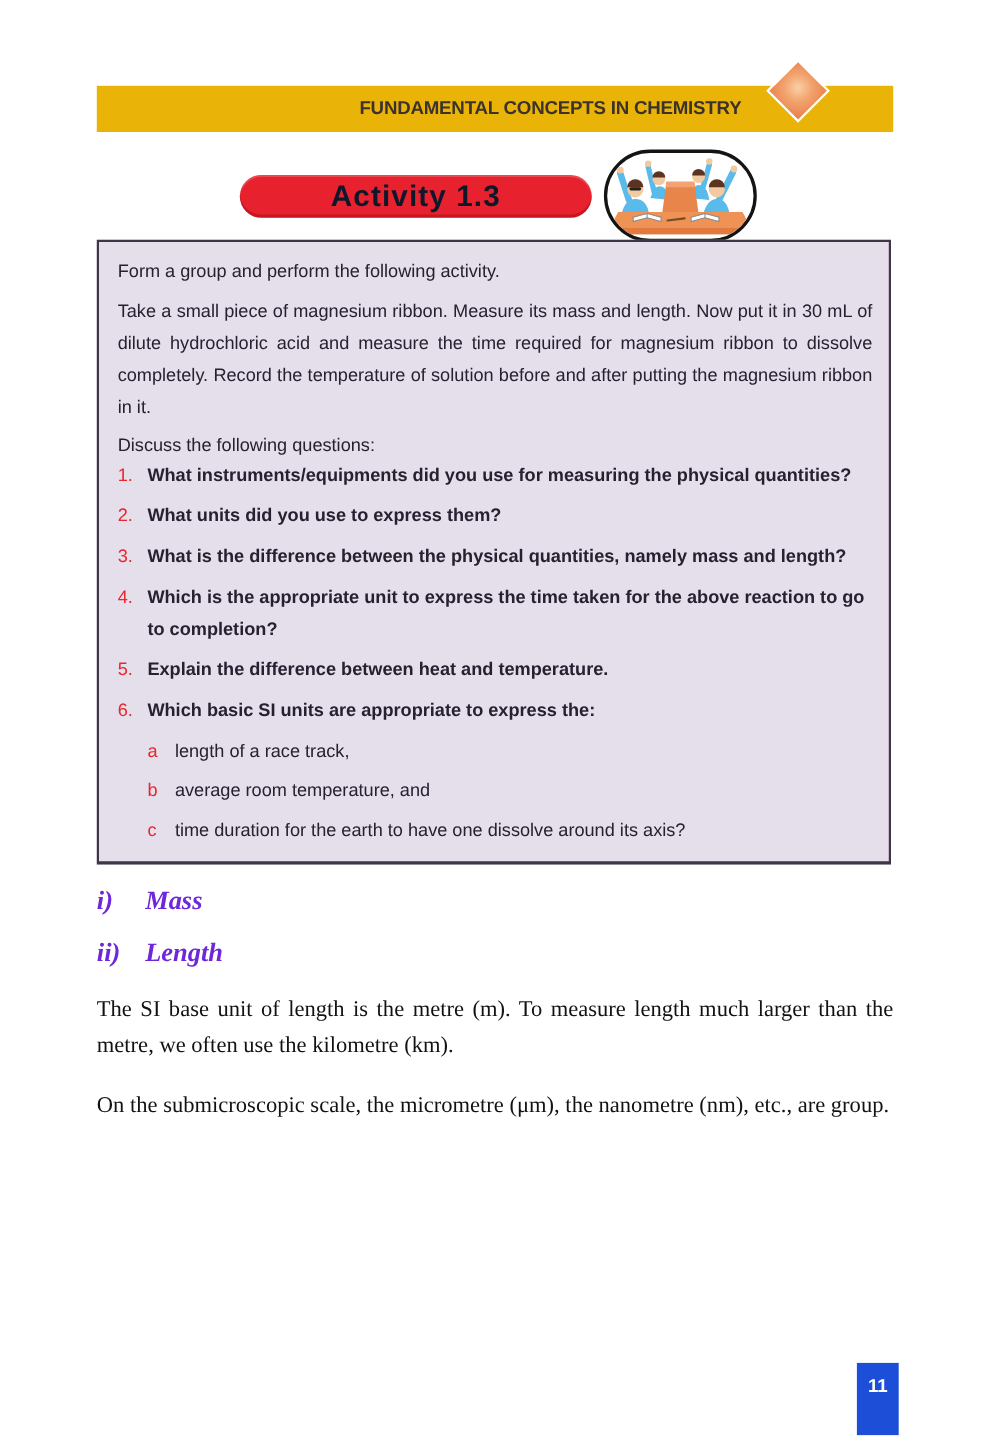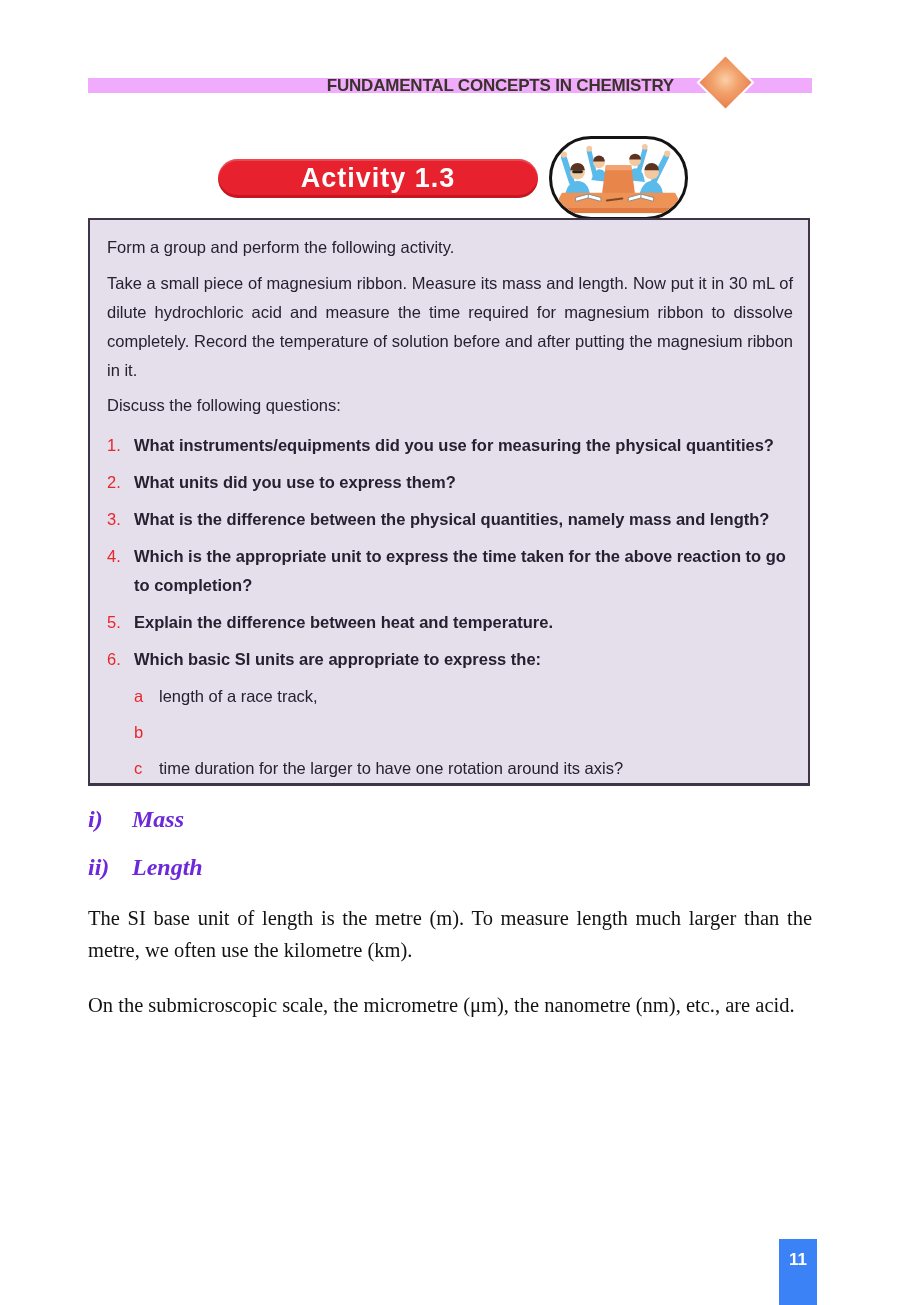--- a/index.html
+++ b/index.html
@@ -4,22 +4,22 @@
 <style>
   * { margin:0; padding:0; box-sizing:border-box; }
   html,body { background:#ffffff; }
   .page {
     position:relative; width:900px; height:1305px; background:#ffffff;
     font-family:"Liberation Sans", sans-serif; overflow:hidden;
   }
 
   
   .header-bar {
-    position:absolute; left:88px; top:78px; width:724px; height:15px;
-    background:#f0abfc;
+    position:absolute; left:88px; top:78px; width:724px; height:42px;
+    background:#eab308;
   }
   .header-title {
     position:absolute; right:138px; top:50%; transform:translateY(-50%);
     font-size:17px; font-weight:bold; color:#3A322B; letter-spacing:-0.2px;
     white-space:nowrap;
   }
   .diamond {
     position:absolute; right:66px; top:-16px; width:41px; height:41px;
     transform:rotate(45deg);
     background:radial-gradient(circle at 45% 45%, #FACFA8 0%, #F2A26C 45%, #E87E4B 100%);
@@ -27,38 +27,38 @@
   }
 
   
   .activity-pill {
     position:absolute; left:218px; top:159px; width:320px; height:39px;
     background:#E7212D; border-radius:20px;
     box-shadow:inset 0 2px 0 rgba(255,255,255,0.18), inset 0 -3px 0 rgba(120,0,10,0.30);
     display:flex; align-items:center; justify-content:center;
   }
   .activity-pill span {
-    color:#ffffff; font-size:27px; font-weight:bold; letter-spacing:1px;
+    color:#0f172a; font-size:27px; font-weight:bold; letter-spacing:1px;
   }
   .students-oval {
     position:absolute; left:549px; top:136px; width:139px; height:84px;
     background:#ffffff; border:3px solid #141414; border-radius:42px;
     overflow:hidden; display:flex; align-items:flex-end; justify-content:center;
   }
 
   
   .activity-box {
     position:absolute; left:88px; top:218px; width:722px; height:568px;
     background:#E5DEEB; border:2px solid #3E3548; border-bottom-width:3px;
     padding:14px 15px 0 17px;
     color:#262031; font-size:16.5px; overflow:hidden;
   }
   .activity-box .intro   { line-height:26px; margin-bottom:9px; }
   .activity-box .bodytxt { line-height:29px; text-align:justify; margin-bottom:7px; }
-  .activity-box .discuss { line-height:26px; margin-bottom:13px; }
+  .activity-box .discuss { line-height:26px; margin-bottom:0; }
   .q   { display:flex; line-height:29px; margin-bottom:8px; }
   .q .n { flex:none; width:27px; color:#E8262C; }
   .q .t { flex:1; text-align:left;font-weight:bold; }
   .sub { display:flex; line-height:29px; margin-bottom:7px; margin-left:27px; }
   .sub .n { flex:none; width:25px; color:#E8262C; }
 
   
   .sections {
     position:absolute; left:88px; top:806px; width:724px;
     font-family:"Liberation Serif", serif; color:#121212;
@@ -70,21 +70,21 @@
   .sec-head .num { display:inline-block; width:44px; }
   .body-para {
     font-size:20.5px; line-height:32px; text-align:justify; margin-bottom:23px;
   }
   .body-para .lead { color:#E8232B; }
   .sec-head.second { margin-top:3px;font-style:italic; }
 
   
   .page-num-box {
     position:absolute; left:779px; top:1239px; width:38px; height:66px;
-    background:#3b82f6; color:#ffffff; font-weight:bold; font-size:17px;
+    background:#1d4ed8; color:#ffffff; font-weight:bold; font-size:17px;
     text-align:center; padding-top:11px;
   }
 </style>
 </head>
 <body>
 
 <div class="page">
 
   <div class="header-bar">
     <span class="header-title">FUNDAMENTAL CONCEPTS IN CHEMISTRY</span>
@@ -167,37 +167,38 @@
       <span class="n">6.</span>
       <span class="t">Which basic SI units are appropriate to express the:</span>
     </div>
 
     <div class="sub">
       <span class="n">a</span>
       <span class="t">length of a race track,</span>
     </div>
     <div class="sub">
       <span class="n">b</span>
+      <span class="t">average room temperature, and</span>
     </div>
     <div class="sub">
       <span class="n">c</span>
-      <span class="t">time duration for the larger to have one rotation around its axis?</span>
+      <span class="t">time duration for the earth to have one dissolve around its axis?</span>
     </div>
   </div>
 
   <div class="sections">
 
     <div class="sec-head">
       <span class="num">i)</span><span>Mass</span>
     </div>
 
     <div class="sec-head second">
       <span class="num">ii)</span><span>Length</span>
     </div>
     <p class="body-para">The SI base unit of length is the metre (m). To measure length much larger than the metre, we often use the kilometre (km).</p>
-    <p class="body-para">On the submicroscopic scale, the micrometre (μm), the nanometre (nm), etc., are acid.</p>
+    <p class="body-para">On the submicroscopic scale, the micrometre (μm), the nanometre (nm), etc., are group.</p>
   </div>
 
   <div class="page-num-box">
     <span>11</span>
   </div>
 
 </div>
 
 </body></html>

